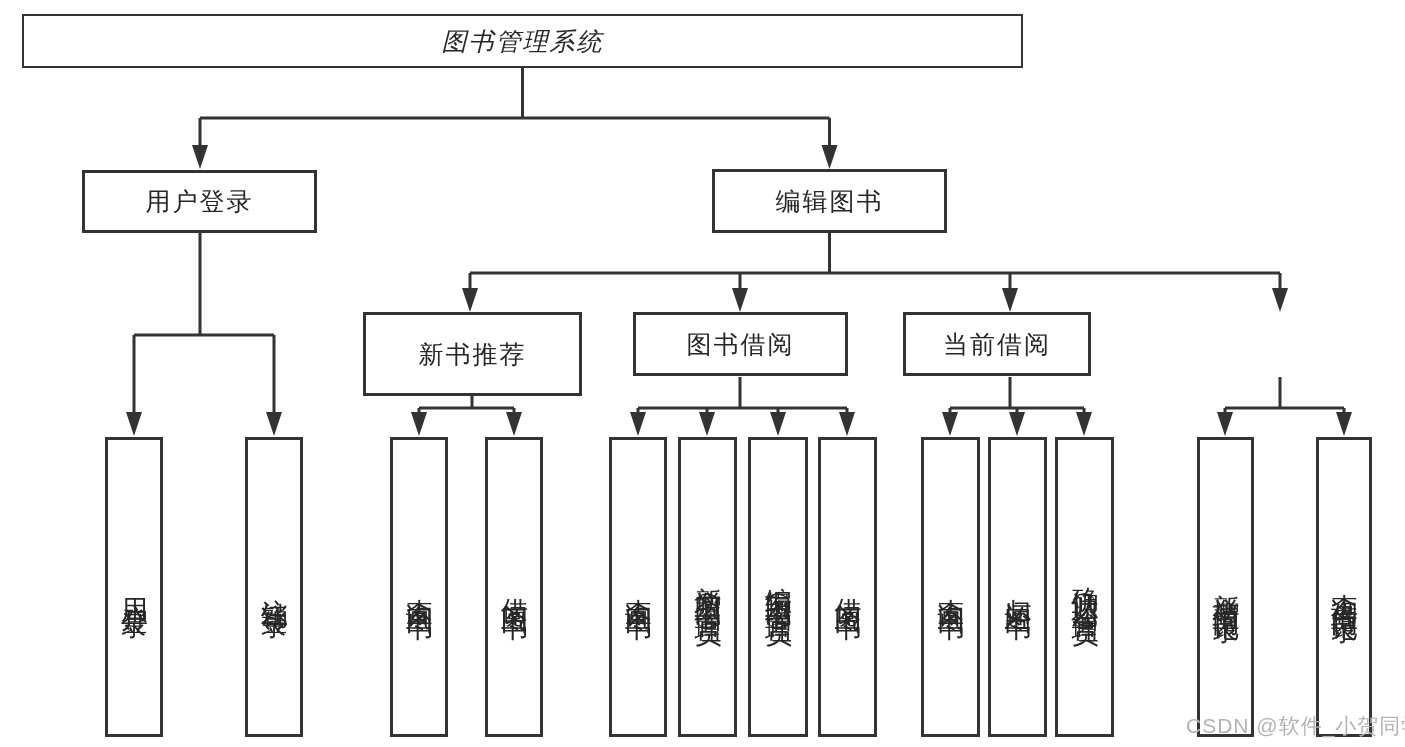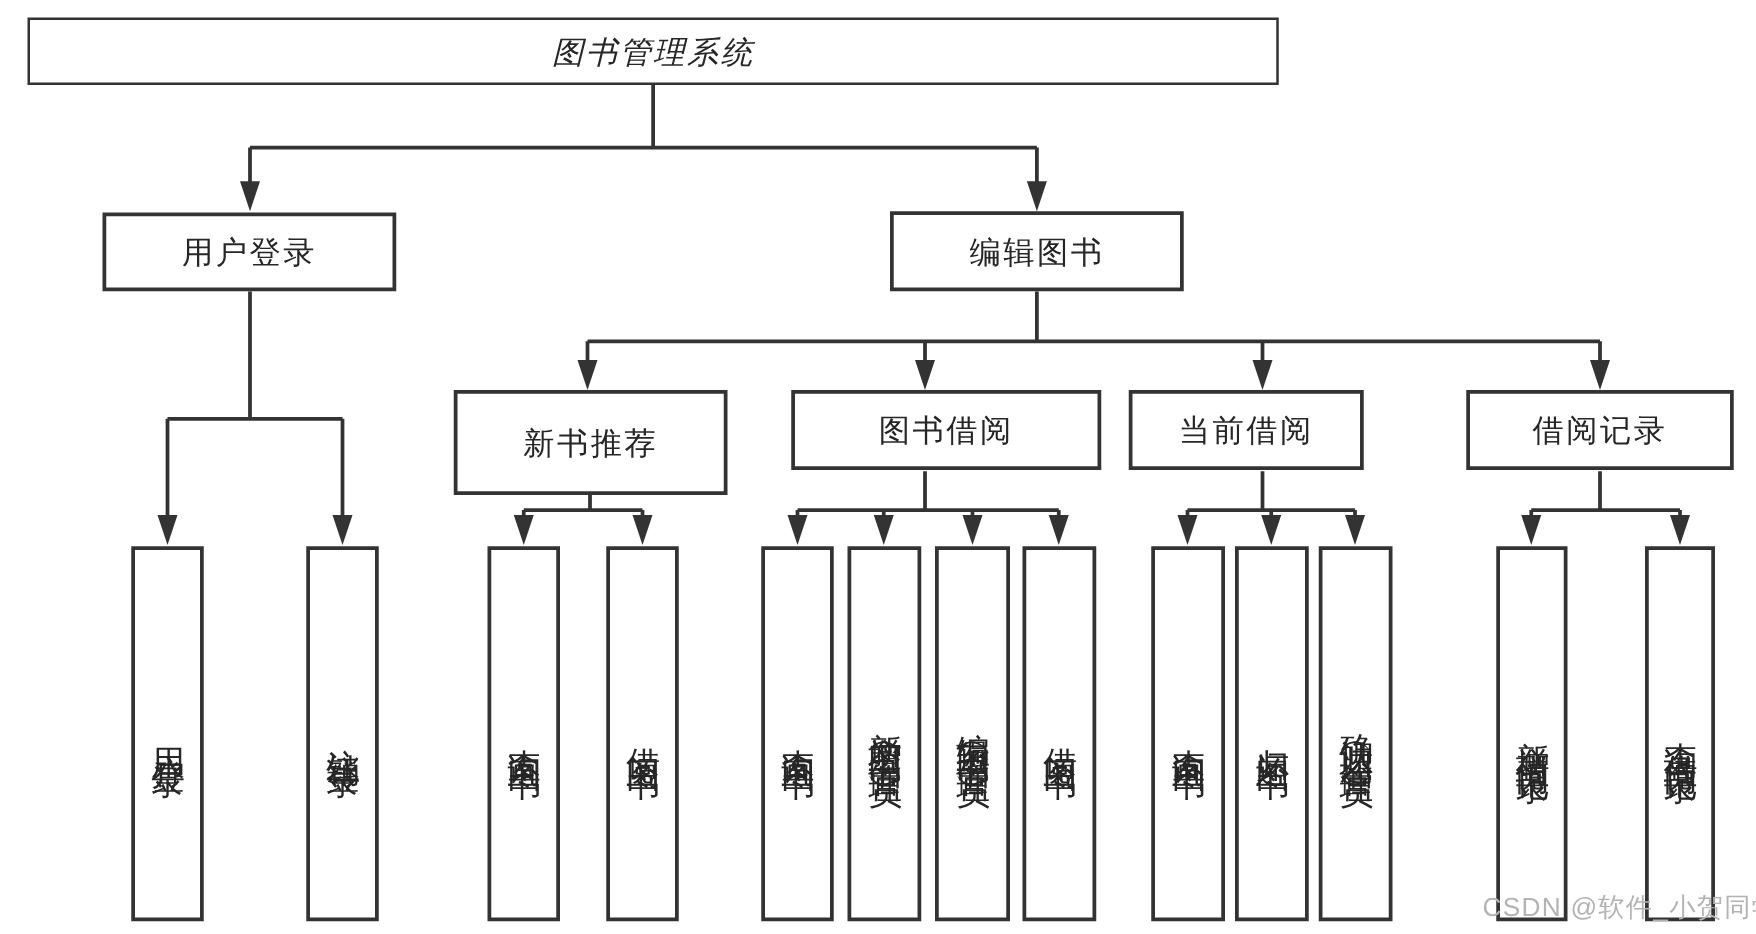--- a/index.html
+++ b/index.html
@@ -78,28 +78,25 @@
   <div class="node" style="left:82px; top:170px; width:235px; height:63px">
     <span class="h-label">用户登录</span>
   </div>
   <div class="node" style="left:712px; top:169px; width:235px; height:64px">
     <span class="h-label">编辑图书</span>
   </div>
 
   <div class="node" style="left:363px; top:312px; width:219px; height:84px">
     <span class="h-label">新书推荐</span>
   </div>
-  <div class="node" style="left:633px; top:312px; width:248px; height:64px">
+  <div class="node" style="left:633px; top:312px; width:215px; height:64px">
     <span class="h-label">图书借阅</span>
   </div>
   <div class="node" style="left:903px; top:312px; width:188px; height:64px">
     <span class="h-label">当前借阅</span>
-  </div>
-  <div class="node" style="left:1173px; top:312px; width:214px; height:64px">
-    <span class="h-label">借阅记录</span>
   </div>
 
   <div class="node" style="left:105px; top:437px; width:58px; height:300px">
     <span class="v-label">用户登录</span>
   </div>
   <div class="node" style="left:245px; top:437px; width:58px; height:300px">
     <span class="v-label">注销登录</span>
   </div>
 
   <div class="node" style="left:390px; top:437px; width:58px; height:300px">

